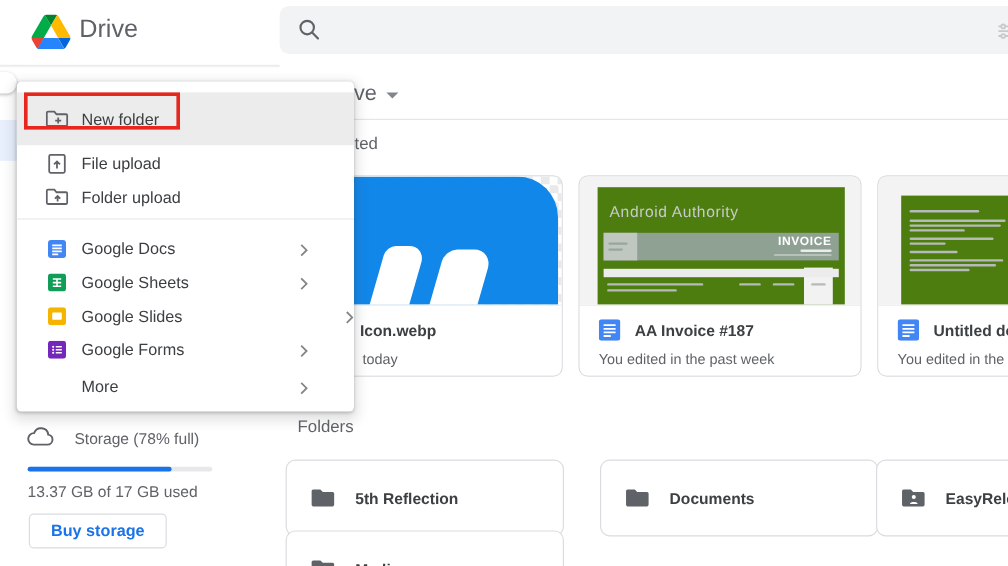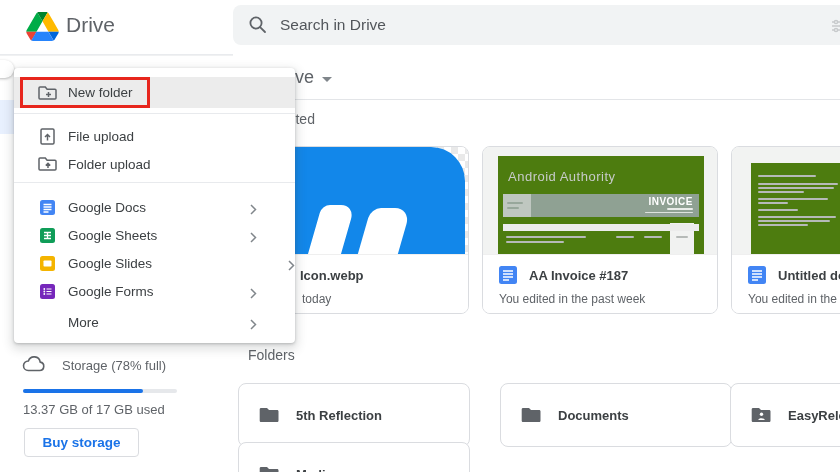--- a/index.html
+++ b/index.html
@@ -71,21 +71,21 @@
   .tile .t-name{margin-left:17px;font-size:13px;font-weight:bold;color:#3c4043;}
 
   
   #menu{position:absolute;left:14px;top:68px;width:281px;height:275px;background:#fff;border-radius:4px;z-index:50;
         box-shadow:0 1px 3px rgba(60,64,67,.3),0 4px 10px 3px rgba(60,64,67,.15);}
   .mi{position:absolute;left:0;width:281px;height:28px;display:flex;align-items:center;cursor:pointer;}
   .mi .ic{position:absolute;left:23px;display:flex;width:20px;justify-content:center;}
   .mi .lbl{position:absolute;left:54px;font-size:13.5px;color:#3c4043;white-space:nowrap;}
   .mi .chev{position:absolute;right:38px;top:8px;}
   .mdiv{position:absolute;left:0;width:281px;height:1px;background:#e8eaed;}
-  #mi-new-folder{top:9px;height:31px;background:#ececec;}
+  #mi-new-folder{top:9px;height:44px;background:#ececec;}
 
   #red-box{position:absolute;left:20px;top:77px;width:130px;height:31px;border:3px solid #e7261d;box-sizing:border-box;z-index:60;pointer-events:none;}
 </style>
 </head>
 <body>
 
 <div id="page">
 
   <div id="topbar">
     <div id="logo">
@@ -100,21 +100,20 @@
     </div>
     <div id="app-name">Drive</div>
 
     <div id="searchbar">
       <div id="search-icon">
         <svg width="20" height="20" viewBox="0 0 20 20">
             <circle cx="8" cy="8" r="5.6" fill="none" stroke="#5f6368" stroke-width="1.8"></circle>
             <path d="M12.3 12.3 17 17" stroke="#5f6368" stroke-width="1.8" stroke-linecap="round"></path>
           </svg>
       </div>
-      <div id="search-ph">Search in Drive</div>
       <div id="tune-icon">
         <svg width="16" height="16" viewBox="0 0 16 16" stroke="#5f6368" stroke-width="1.5">
             <path d="M1 4h14M1 8h14M1 12h14"></path>
             <circle cx="5" cy="4" r="1.6" fill="#fff"></circle>
             <circle cx="11" cy="8" r="1.6" fill="#fff"></circle>
             <circle cx="5" cy="12" r="1.6" fill="#fff"></circle>
           </svg>
       </div>
     </div>
   </div>

